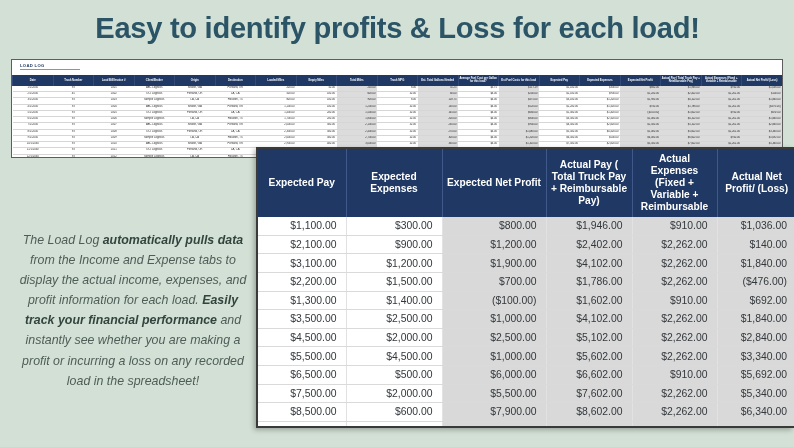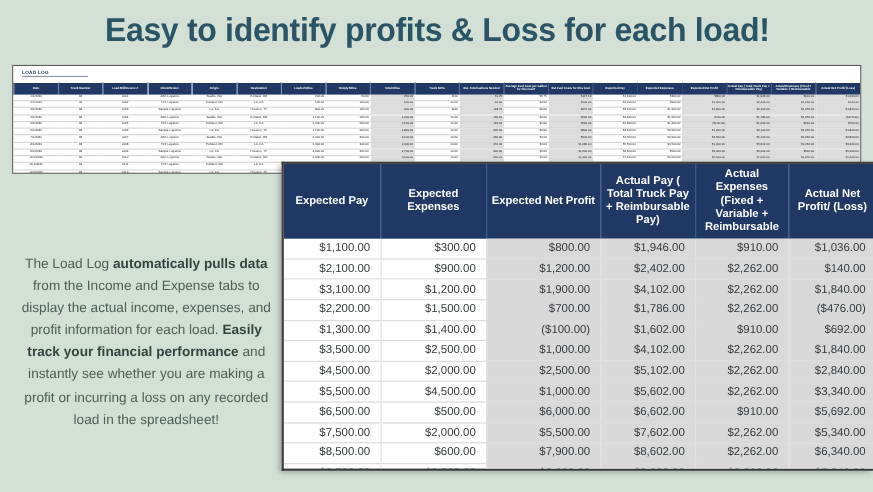--- a/index.html
+++ b/index.html
@@ -95,20 +95,21 @@
   
   .blurb {
     position: absolute;
     left: 14px;
     top: 230px;
     width: 238px;
     text-align: center;
     font-size: 12.4px;
     line-height: 1.62;
     color: #4e5d58;
+    font-style: italic;
   }
   .blurb b { color: #33443f; font-weight: 700; }
 
   
   .overlay {
     position: absolute;
     left: 256px;
     top: 147px;
     width: 538px;
     height: 281px;

